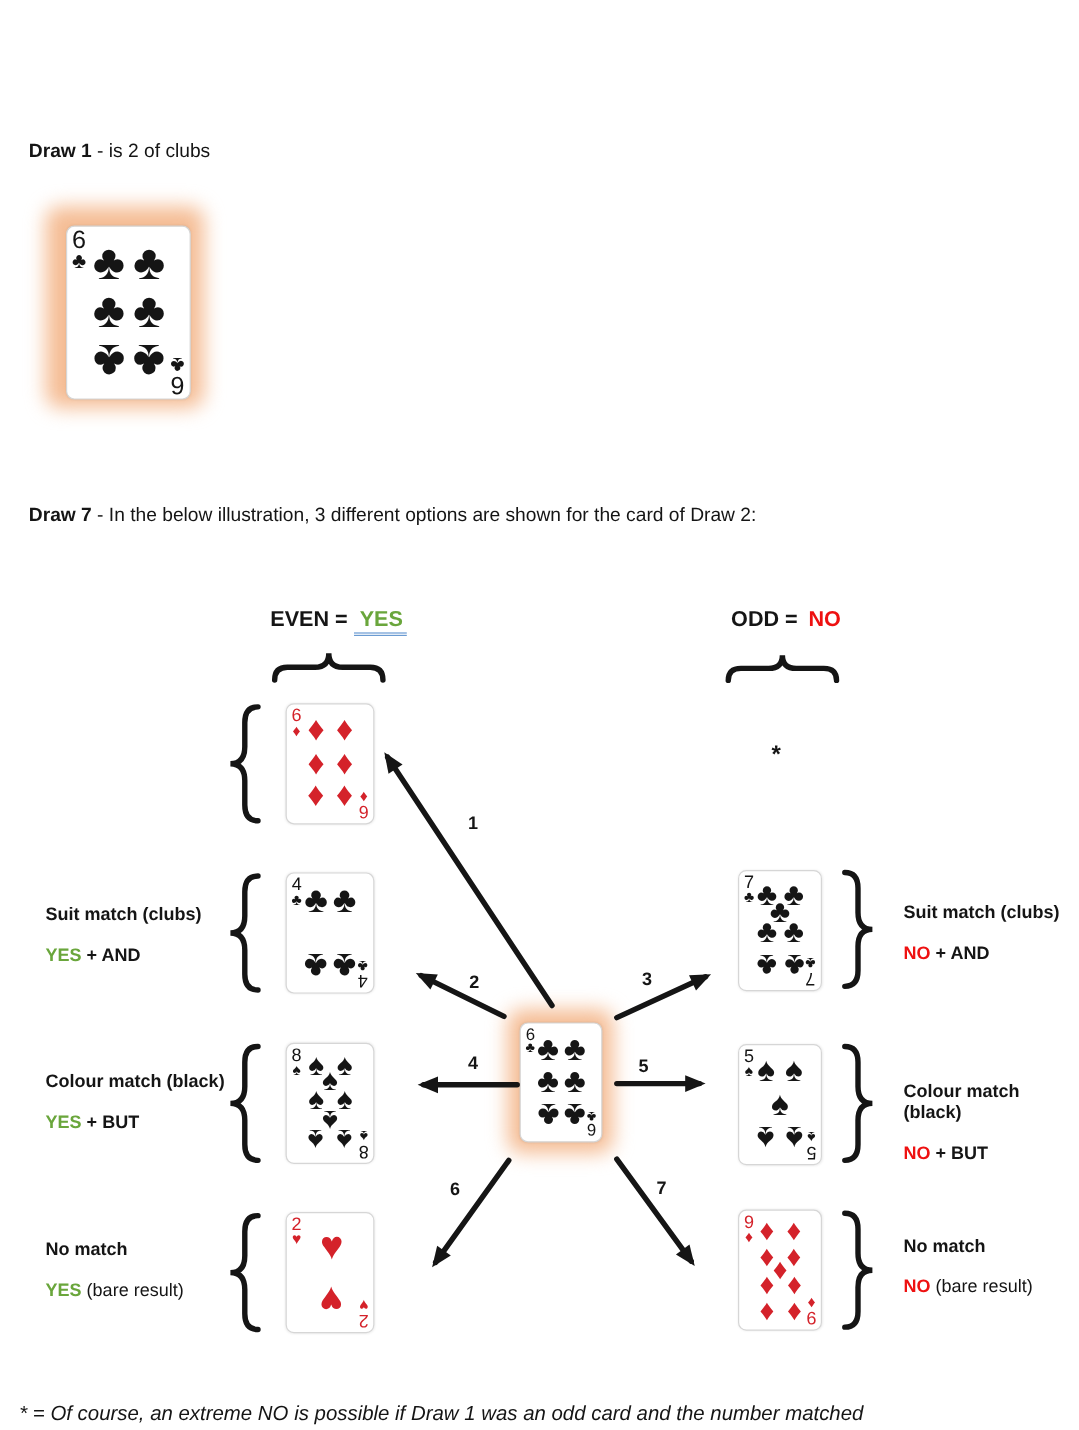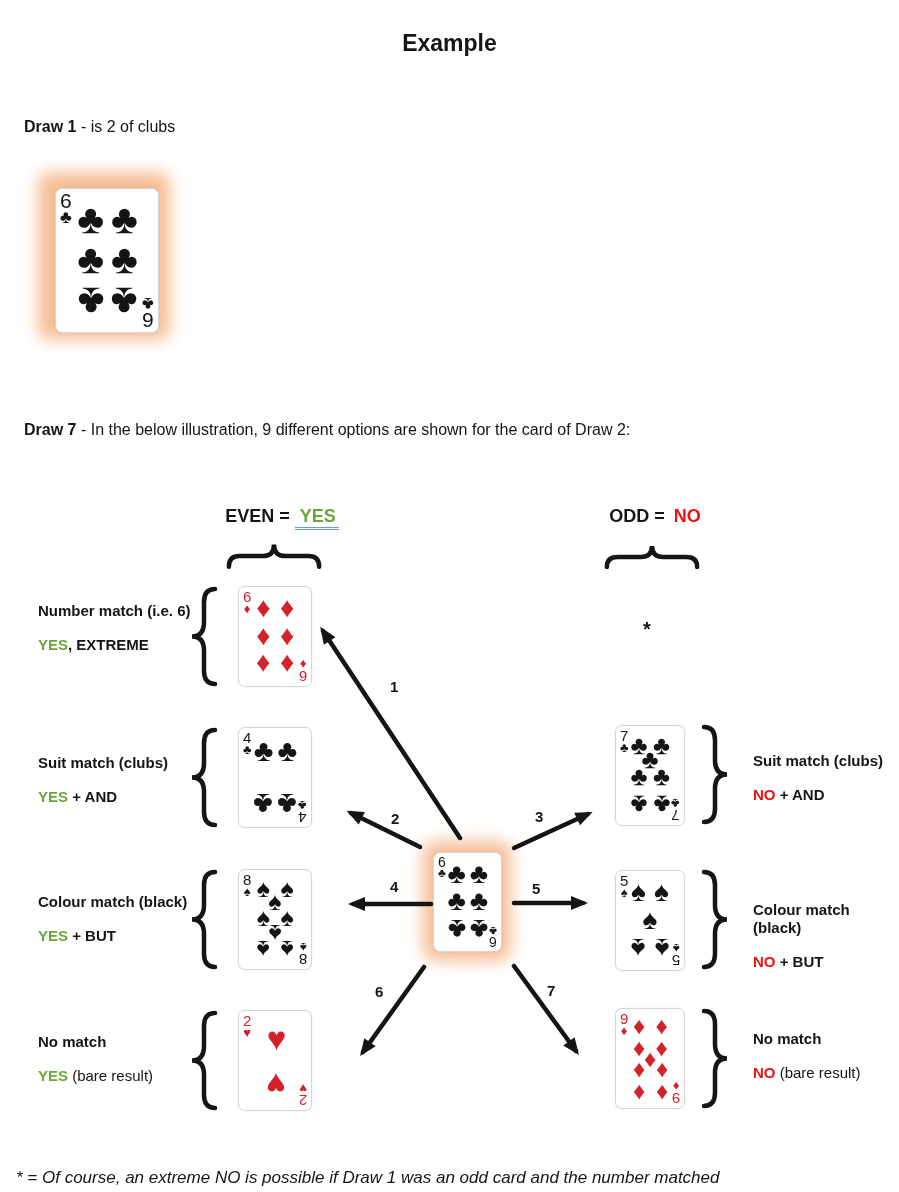--- a/index.html
+++ b/index.html
@@ -29,21 +29,20 @@
   #arrows line{stroke:#151515;stroke-width:4.5;stroke-linecap:round;}
   .arrow-num{font-size:15px;font-weight:bold;}
   #asterisk{font-size:20px;font-weight:bold;}
   #footnote{left:16px;top:1168px;font-size:17px;font-style:italic;}
 </style>
 </head>
 <body>
 
 <div id="page">
 
-  <div id="title" class="abs">Example</div>
 
   <div class="abs body-line" style="top:118px">
     <span class="b">Draw 1</span><span> - is 2 of clubs</span>
   </div>
 
   <div class="glow" style="left: 38px; top: 172px; width: 132px; height: 168px; background: rgb(245, 189, 149);"></div>
   <div class="card" style="left: 55px; top: 188px; width: 102px; height: 143px; color: rgb(21, 21, 21);">
       <div class="corner tl">
         <span style="font-size:21px">6</span>
         <span style="font-size:18px">♣</span>
@@ -54,41 +53,37 @@
       <span class="pip" style="left:67%;top:49%;font-size:41px">♣</span>
       <span class="pip inv" style="left:34%;top:78%;font-size:41px">♣</span>
       <span class="pip inv" style="left:67%;top:78%;font-size:41px">♣</span>
       <div class="corner br">
         <span style="font-size:21px">6</span>
         <span style="font-size:18px">♣</span>
       </div>
     </div>
 
   <div class="abs body-line" style="top:421px">
-    <span class="b">Draw 7</span><span> - In the below illustration, 9 different options are shown for the card of Draw 2:</span>
+    <span class="b">Draw 7</span><span> - In the below illustration, 3 different options are shown for the card of Draw 2:</span>
   </div>
 
   <div class="abs hdr" style="left:182px;top:506px;width:200px">
     <span>EVEN = </span><span class="green dblu" style="color: rgb(106, 166, 60); border-bottom: 3px double rgb(107, 155, 210);">YES</span>
   </div>
   <div class="abs hdr" style="left:565px;top:506px;width:180px">
     <span>ODD = </span><span class="red" style="padding-left: 4px; color: rgb(238, 17, 17);">NO</span>
   </div>
 
   <svg class="brace" style="left:226px;top:538px" width="96" height="34" viewBox="0 0 100 32" preserveAspectRatio="none">
     <path d="M 3 27 Q 3 17, 14 17 L 38 17 Q 50 17, 50 6 Q 50 17, 62 17 L 86 17 Q 97 17, 97 27"></path>
   </svg>
   <svg class="brace" style="left:604px;top:540px" width="96" height="32" viewBox="0 0 100 32" preserveAspectRatio="none">
     <path d="M 3 27 Q 3 17, 14 17 L 38 17 Q 50 17, 50 6 Q 50 17, 62 17 L 86 17 Q 97 17, 97 27"></path>
   </svg>
 
-  <div class="abs opt-label" style="left:38px;top:602px">
-    <div class="l1">Number match (i.e. 6)</div>
-    <div class="l2"><span class="green" style="color: rgb(106, 166, 60);">YES</span><span class="rest">, EXTREME</span></div>
-  </div>
   <svg class="brace" style="left:185px;top:586px" width="36" height="101" viewBox="0 0 36 100" preserveAspectRatio="none">
     <path d="M 30 3 Q 19 3, 19 16 L 19 36 Q 19 50, 7 50 Q 19 50, 19 64 L 19 84 Q 19 97, 30 97"></path>
   </svg>
   <div class="card" style="left: 238px; top: 586px; width: 72px; height: 99px; color: rgb(212, 34, 42);">
       <div class="corner tl">
         <span style="font-size:15px">6</span>
         <span style="font-size:13px">♦</span>
       </div>
       <span class="pip" style="left:34%;top:21%;font-size:28px">♦</span>
       <span class="pip" style="left:67%;top:21%;font-size:28px">♦</span>

